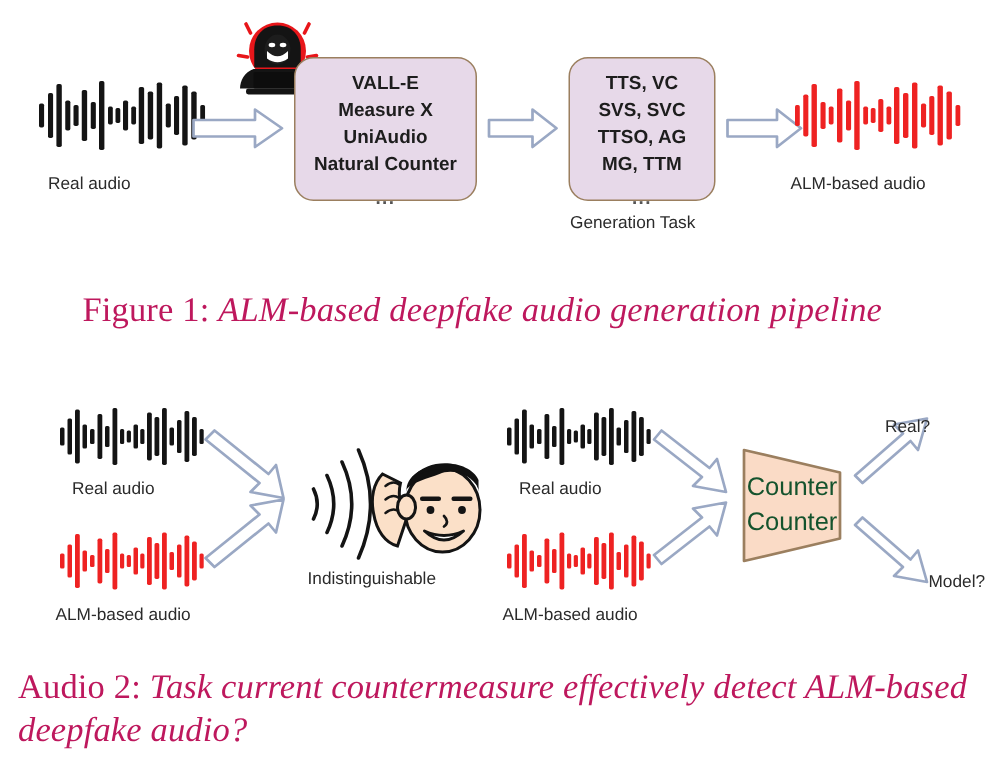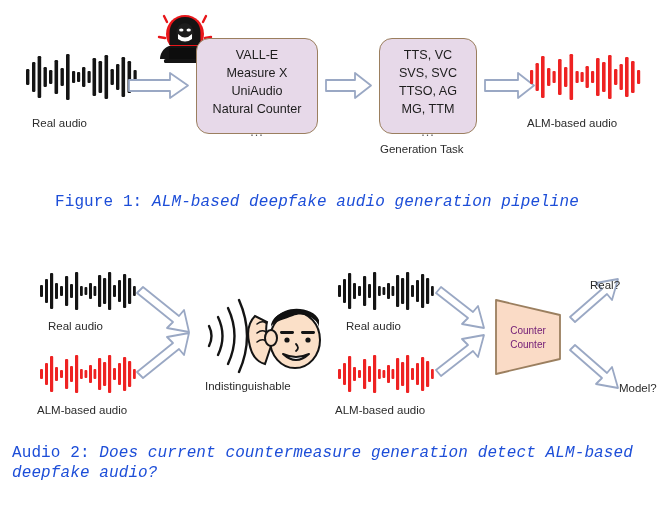--- a/index.html
+++ b/index.html
@@ -20,23 +20,23 @@
     height: 505px;
     background: #ffffff;
   }
 
   
   .abs { position: absolute; }
 
   
   .caption {
     position: absolute;
-    font-family: Liberation Mono, monospace;
-    font-size: 16px;
-    color: #1d4ed8;
+    font-family: Liberation Serif, serif;
+    font-size: 23px;
+    color: #be185d;
     line-height: 1.28;
     letter-spacing: .1px;
   }
   .caption .cap-label { font-style: normal; }
   .caption .cap-text  { font-style: italic; }
 
   
   .glabel {
     position: absolute;
     font-family: "Liberation Sans", sans-serif;
@@ -50,20 +50,21 @@
     position: absolute;
     border: 1.6px solid #9b7f5f;
     border-radius: 13px;
     background: #e7d9e9;
     box-sizing: border-box;
     display: flex;
     flex-direction: column;
     align-items: center;
     justify-content: flex-start;
     padding-top: 8px;
+    font-weight: bold;
   }
   .procbox .line {
     font-family: "Liberation Sans", sans-serif;
     font-size: 12.6px;
     color: #1d1d1d;
     line-height: 1.42;
     white-space: nowrap;
   }
   .procbox .dots {
     font-size: 12.6px;
@@ -76,22 +77,22 @@
   
   .trapwrap { position: absolute; }
   .traptext {
     position: absolute;
     top: 50%;
     left: 0;
     width: 100%;
     transform: translateY(-50%);
     text-align: center;
     font-family: "Liberation Sans", sans-serif;
-    font-size: 10px;
-    color: #701a75;
+    font-size: 17px;
+    color: #14532d;
     line-height: 1.35;
     pointer-events: none;
     padding-right: 8px;
     box-sizing: border-box;
   }
 
   svg { display: block; overflow: visible; }
 </style>
 </head>
 <body>
@@ -375,16 +376,16 @@
     <div class="glabel" style="left:590px; top:21px;">Real?</div>
 
     <svg class="abs" style="left:568px; top:84px;" width="58" height="48">
       <path d="M2 1 L34 29 L39 23 L45 44 L23 40 L29 34 L-3 6 Z" transform="translate(5,2)" fill="#ffffff" stroke="#9aa8c4" stroke-width="1.8" stroke-linejoin="round"></path>
     </svg>
     <div class="glabel" style="left:619px; top:124px;">Model?</div>
   </div>
 
   <div class="caption" style="left:12px; top:443px; width:648px;">
     <span class="cap-label">Audio 2:</span>
-    <span class="cap-text">Does current countermeasure generation detect ALM-based deepfake audio?</span>
+    <span class="cap-text">Task current countermeasure effectively detect ALM-based deepfake audio?</span>
   </div>
 
 </div>
 
 </body></html>

